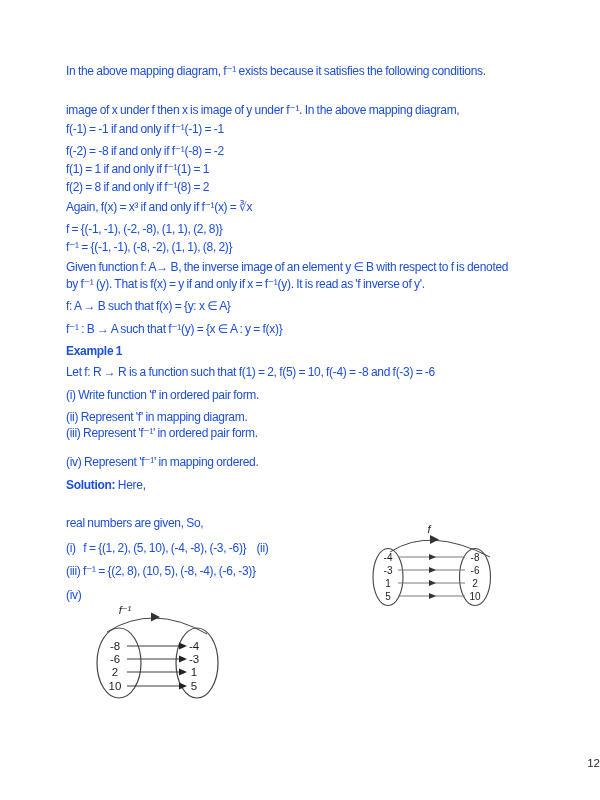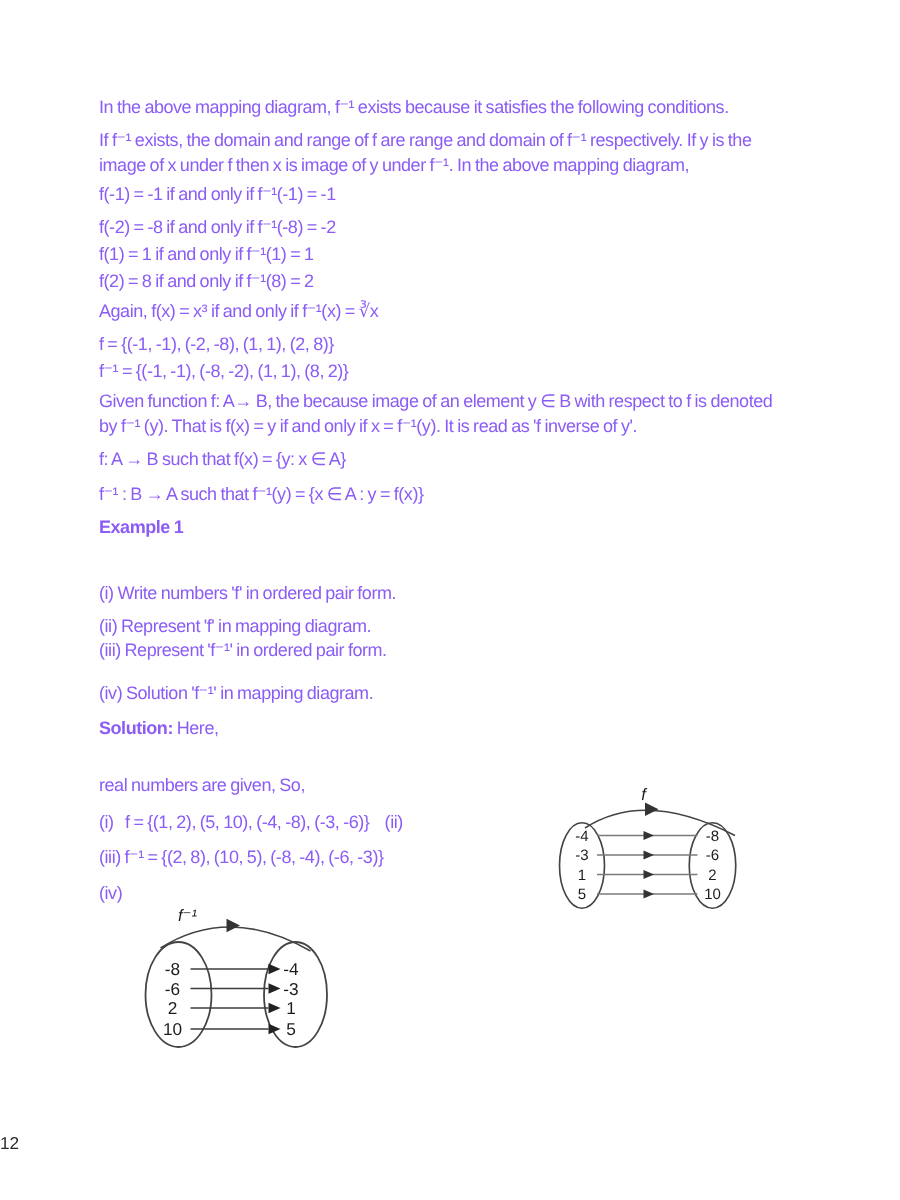--- a/index.html
+++ b/index.html
@@ -3,55 +3,55 @@
 <meta charset="utf-8">
 <style>
   html,body{margin:0;padding:0;}
   body{
     width:600px;height:800px;background:#ffffff;position:relative;overflow:hidden;
     font-family:"Liberation Sans","DejaVu Sans",sans-serif;color:#1d1d1d;
   }
   .page{position:absolute;inset:0;background:#ffffff;}
   .line{
     position:absolute;left:66px;font-size:12px;line-height:15px;
-    letter-spacing:-0.3px;word-spacing:-0.5px;white-space:pre;color:#8b5cf6;
+    letter-spacing:-0.3px;word-spacing:-0.5px;white-space:pre;color:#1d4ed8;
   }
   .b{font-weight:bold;margin-top:20px;}
   .pagenum{
-    position:absolute;top:757px;left:0;width:600px;text-align:left;
+    position:absolute;top:757px;left:0;width:600px;text-align:right;
     font-size:11.5px;color:#2a2a2a;
   }
   .diag{position:absolute;}
   svg text{fill:#1c1c1c;font-family:"Liberation Sans","DejaVu Sans",sans-serif;}
   .fn-label{font-style:italic;font-size:11px;}
 </style>
 </head>
 <body>
 
 <div class="page">
 
   <div class="line" style="top:64px"><span class="b"></span><span>In the above mapping diagram, f⁻¹ exists because it satisfies the following conditions.</span></div>
-  <div class="line" style="top:86px"><span class="b"></span><span>If f⁻¹ exists, the domain and range of f are range and domain of f⁻¹ respectively. If y is the</span></div>
   <div class="line" style="top:103px"><span class="b"></span><span>image of x under f then x is image of y under f⁻¹. In the above mapping diagram,</span></div>
   <div class="line" style="top:122px"><span class="b"></span><span>f(-1) = -1 if and only if f⁻¹(-1) = -1</span></div>
   <div class="line" style="top:144px"><span class="b"></span><span>f(-2) = -8 if and only if f⁻¹(-8) = -2</span></div>
   <div class="line" style="top:162px"><span class="b"></span><span>f(1) = 1 if and only if f⁻¹(1) = 1</span></div>
   <div class="line" style="top:180px"><span class="b"></span><span>f(2) = 8 if and only if f⁻¹(8) = 2</span></div>
   <div class="line" style="top:200px"><span class="b"></span><span>Again, f(x) = x³ if and only if f⁻¹(x) = ∛x</span></div>
   <div class="line" style="top:222px"><span class="b"></span><span>f = {(-1, -1), (-2, -8), (1, 1), (2, 8)}</span></div>
   <div class="line" style="top:240px"><span class="b"></span><span>f⁻¹ = {(-1, -1), (-8, -2), (1, 1), (8, 2)}</span></div>
-  <div class="line" style="top:260px"><span class="b"></span><span>Given function f: A→ B, the because image of an element y ∈ B with respect to f is denoted</span></div>
+  <div class="line" style="top:260px"><span class="b"></span><span>Given function f: A→ B, the inverse image of an element y ∈ B with respect to f is denoted</span></div>
   <div class="line" style="top:277px"><span class="b"></span><span>by f⁻¹ (y). That is f(x) = y if and only if x = f⁻¹(y). It is read as 'f inverse of y'.</span></div>
   <div class="line" style="top:299px"><span class="b"></span><span>f: A → B such that f(x) = {y: x ∈ A}</span></div>
   <div class="line" style="top:322px"><span class="b"></span><span>f⁻¹ : B → A such that f⁻¹(y) = {x ∈ A : y = f(x)}</span></div>
   <div class="line" style="top:344px"><span class="b">Example 1</span><span></span></div>
-  <div class="line" style="top:388px"><span class="b"></span><span>(i) Write numbers 'f' in ordered pair form.</span></div>
+  <div class="line" style="top:365px"><span class="b"></span><span>Let f: R → R is a function such that f(1) = 2, f(5) = 10, f(-4) = -8 and f(-3) = -6</span></div>
+  <div class="line" style="top:388px"><span class="b"></span><span>(i) Write function 'f' in ordered pair form.</span></div>
   <div class="line" style="top:410px"><span class="b"></span><span>(ii) Represent 'f' in mapping diagram.</span></div>
   <div class="line" style="top:426px"><span class="b"></span><span>(iii) Represent 'f⁻¹' in ordered pair form.</span></div>
-  <div class="line" style="top:455px"><span class="b"></span><span>(iv) Solution 'f⁻¹' in mapping diagram.</span></div>
+  <div class="line" style="top:455px"><span class="b"></span><span>(iv) Represent 'f⁻¹' in mapping ordered.</span></div>
   <div class="line" style="top:478px"><span class="b">Solution:</span><span> Here,</span></div>
   <div class="line" style="top:516px"><span class="b"></span><span>real numbers are given, So,</span></div>
   <div class="line" style="top:541px"><span class="b"></span><span>(i)   f = {(1, 2), (5, 10), (-4, -8), (-3, -6)}    (ii)</span></div>
   <div class="line" style="top:564px"><span class="b"></span><span>(iii) f⁻¹ = {(2, 8), (10, 5), (-8, -4), (-6, -3)}</span></div>
   <div class="line" style="top:588px"><span class="b"></span><span>(iv)</span></div>
 
   <div class="diag" style="left:368px;top:523px;width:210px;height:95px">
     <svg width="210" height="95" viewBox="0 0 210 95">
       <text x="61" y="10" text-anchor="middle" class="fn-label">f</text>
       <path d="M 22 29 Q 62 3 122 34" fill="none" stroke="#444" stroke-width="1"></path>

